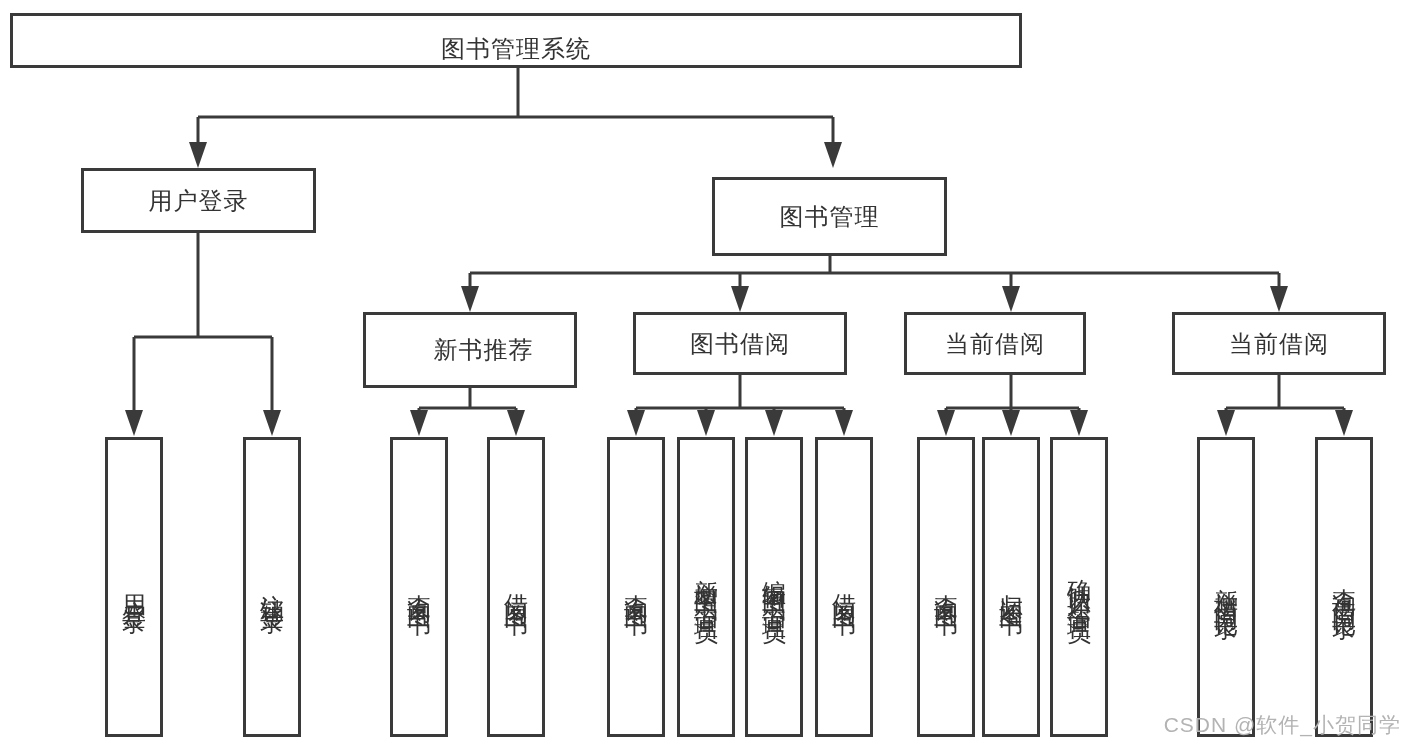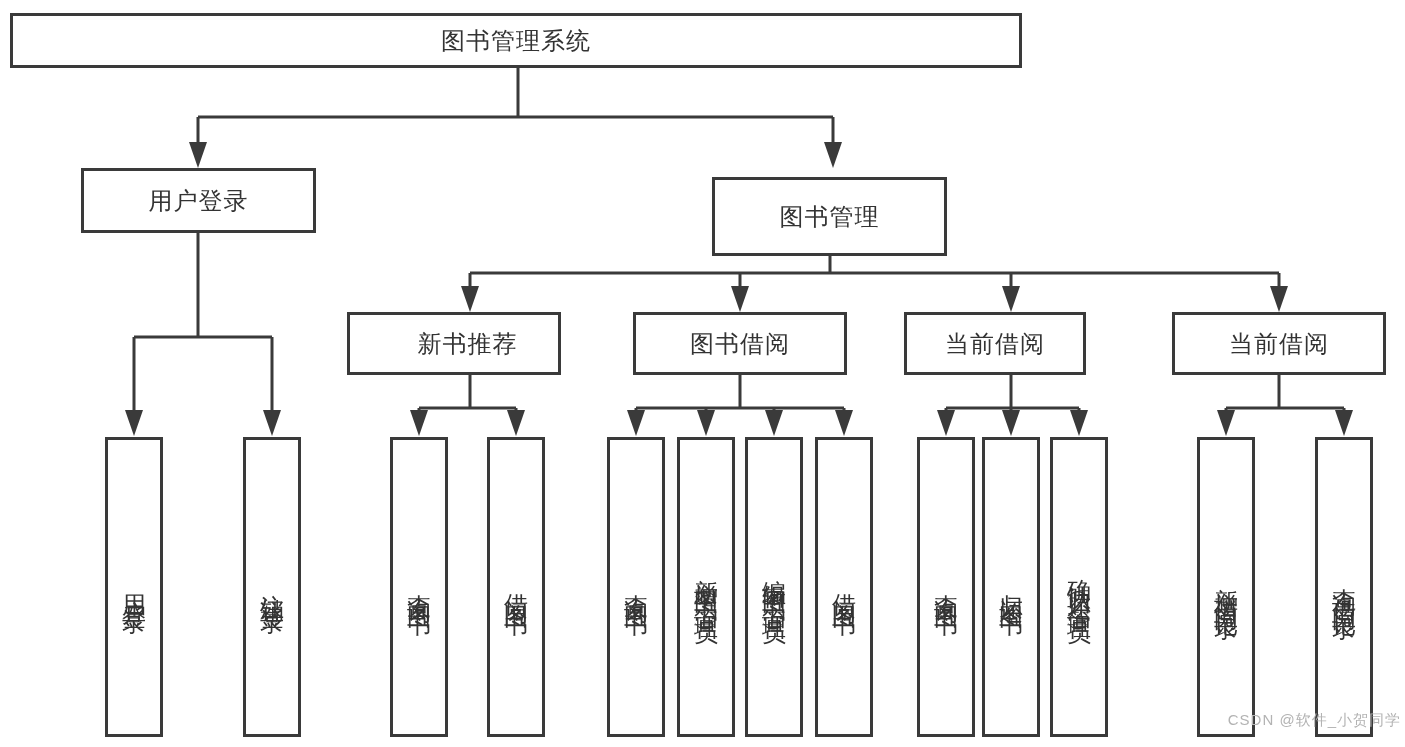--- a/index.html
+++ b/index.html
@@ -25,21 +25,21 @@
   .vtext{
     writing-mode:vertical-rl;
     text-orientation:mixed;
     font-size:24px;
     letter-spacing:6px;
     line-height:1;
   }
   .watermark{
     position:absolute;
     right:4px;top:711px;
-    font-size:15px;
+    font-size:21px;
     color:#b3b3b3;
     z-index:5;
     white-space:nowrap;
     letter-spacing:1px;
   }
 </style>
 </head>
 <body>
 
 <div class="canvas">
@@ -80,32 +80,32 @@
         <polygon points="1002,410 1020,410 1011,436" fill="#3a3a3a"></polygon>
         <polygon points="1070,410 1088,410 1079,436" fill="#3a3a3a"></polygon>
       </g>
       <g>
         <path d="M1279,375 V408 M1226,408 H1344 M1226,408 V416 M1344,408 V416" fill="none" stroke="#3a3a3a" stroke-width="3"></path>
         <polygon points="1217,410 1235,410 1226,436" fill="#3a3a3a"></polygon>
         <polygon points="1335,410 1353,410 1344,436" fill="#3a3a3a"></polygon>
       </g>
     </svg>
 
-  <div class="box" style="left:10px;top:13px;width:1012px;height:55px;">
+  <div class="box" style="left:10px;top:13px;width:1012px;height:55px;align-items:flex-end;">
     <span class="hlabel">图书管理系统</span>
   </div>
 
   <div class="box" style="left:81px;top:168px;width:235px;height:65px;">
     <span class="hlabel">用户登录</span>
   </div>
   <div class="box" style="left:712px;top:177px;width:235px;height:79px;">
     <span class="hlabel">图书管理</span>
   </div>
 
-  <div class="box" style="left:347px;top:312px;width:214px;height:63px;padding-left:27px;">
+  <div class="box" style="left:363px;top:312px;width:214px;height:76px;padding-left:27px;">
     <span class="hlabel">新书推荐</span>
   </div>
   <div class="box" style="left:633px;top:312px;width:214px;height:63px;text-align:center;">
     <span class="hlabel">图书借阅</span>
   </div>
   <div class="box" style="left:904px;top:312px;width:182px;height:63px;">
     <span class="hlabel">当前借阅</span>
   </div>
   <div class="box" style="left:1172px;top:312px;width:214px;height:63px;">
     <span class="hlabel">当前借阅</span>

